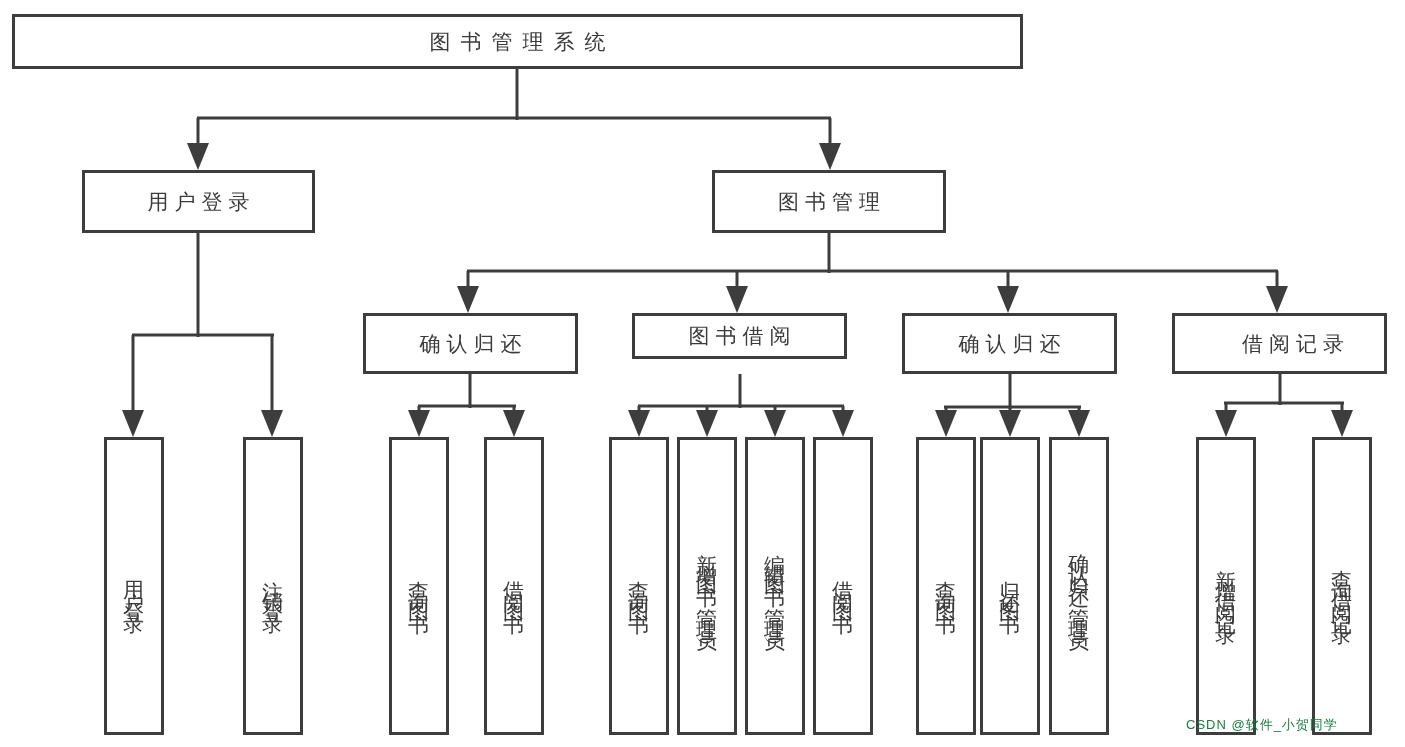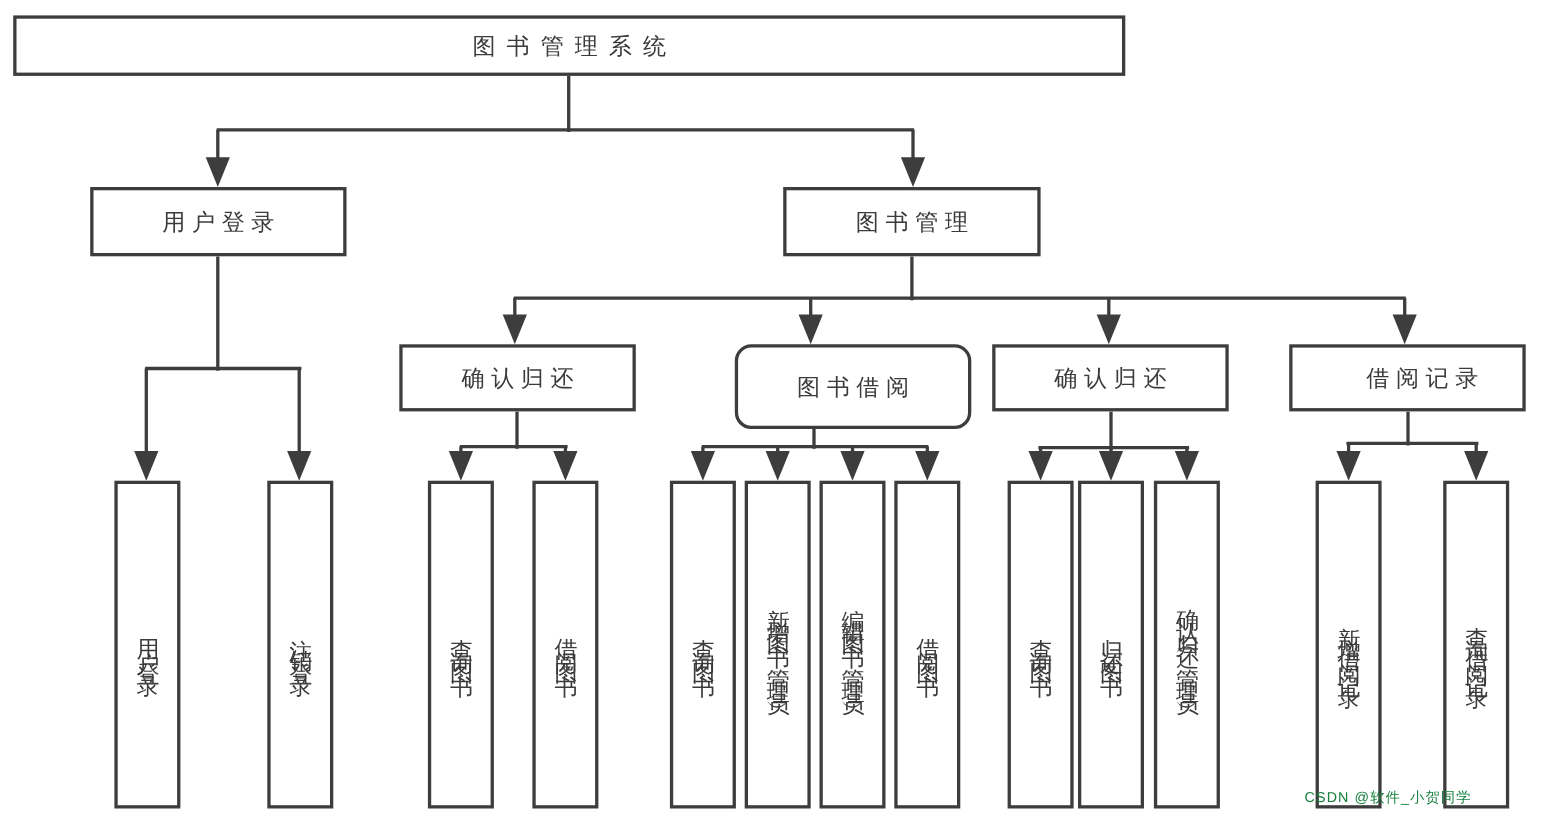--- a/index.html
+++ b/index.html
@@ -149,21 +149,21 @@
   <div class="hnode" style="left:82px; top:170px; width:233px; height:63px;">
     <span>用户登录</span>
   </div>
   <div class="hnode" style="left:712px; top:170px; width:234px; height:63px;">
     <span>图书管理</span>
   </div>
 
   <div class="hnode" style="left:363px; top:313px; width:215px; height:61px;">
     <span>确认归还</span>
   </div>
-  <div class="hnode" style="left:668px; top:313px; width:215px; height:77px;border-radius:15px;">
+  <div class="hnode" style="left:632px; top:313px; width:215px; height:46px;">
     <span>图书借阅</span>
   </div>
   <div class="hnode" style="left:902px; top:313px; width:215px; height:61px;">
     <span>确认归还</span>
   </div>
   <div class="hnode" style="left:1172px; top:313px; width:215px; height:61px;padding-left:27px;">
     <span>借阅记录</span>
   </div>
 
   <div class="vnode" style="left:104px;">

